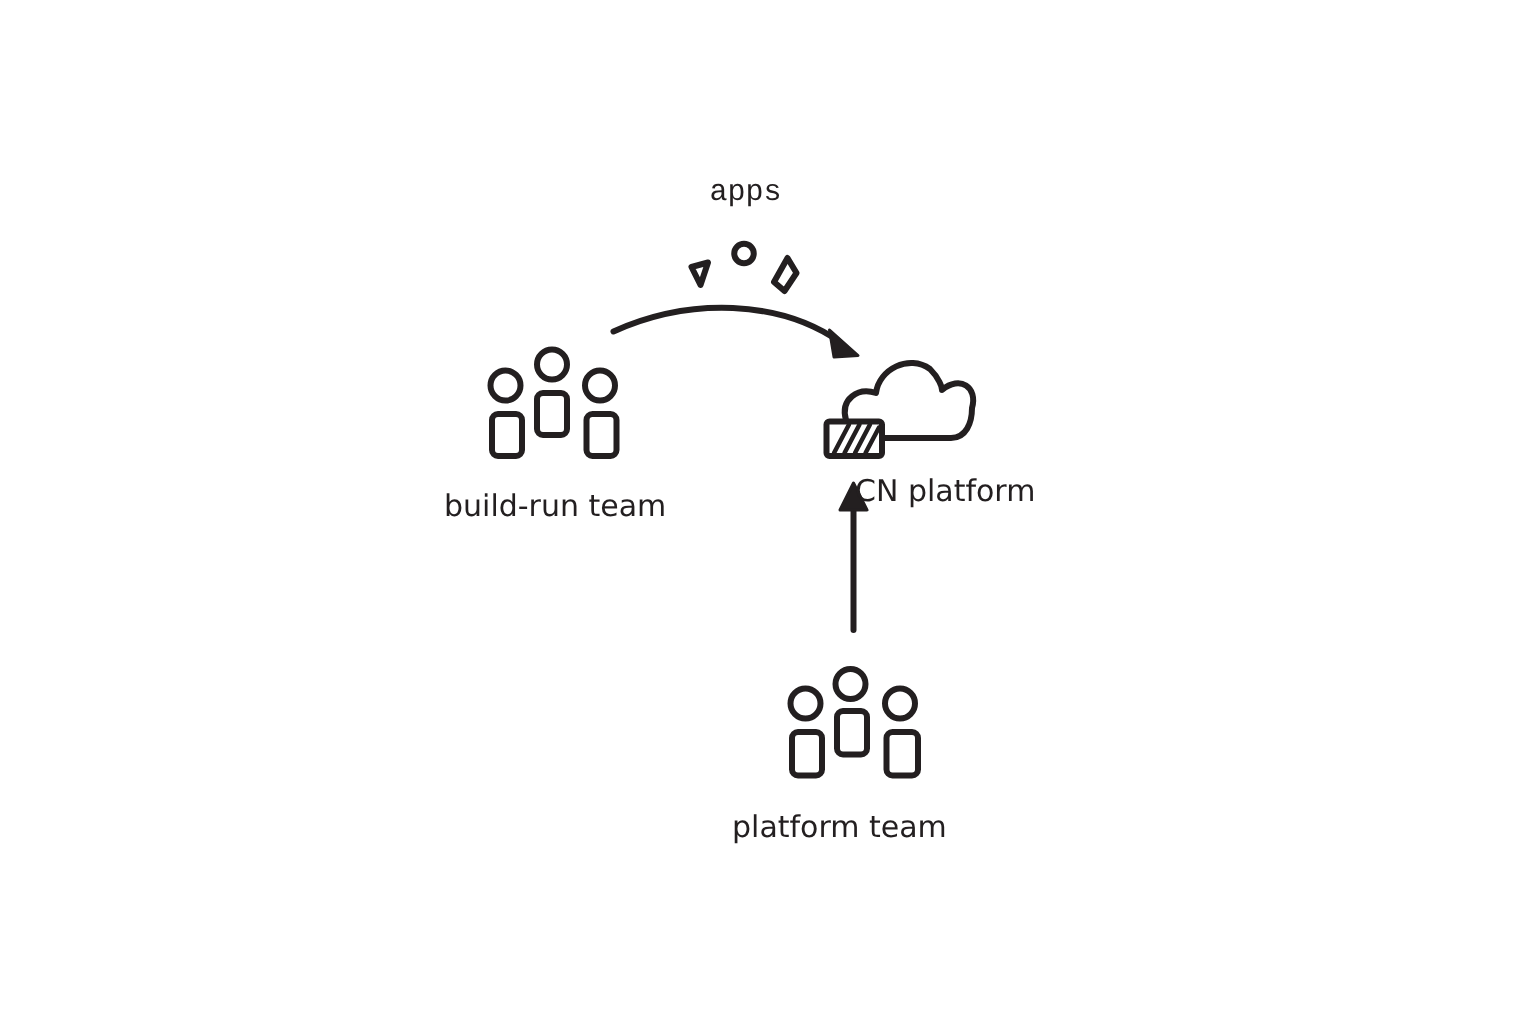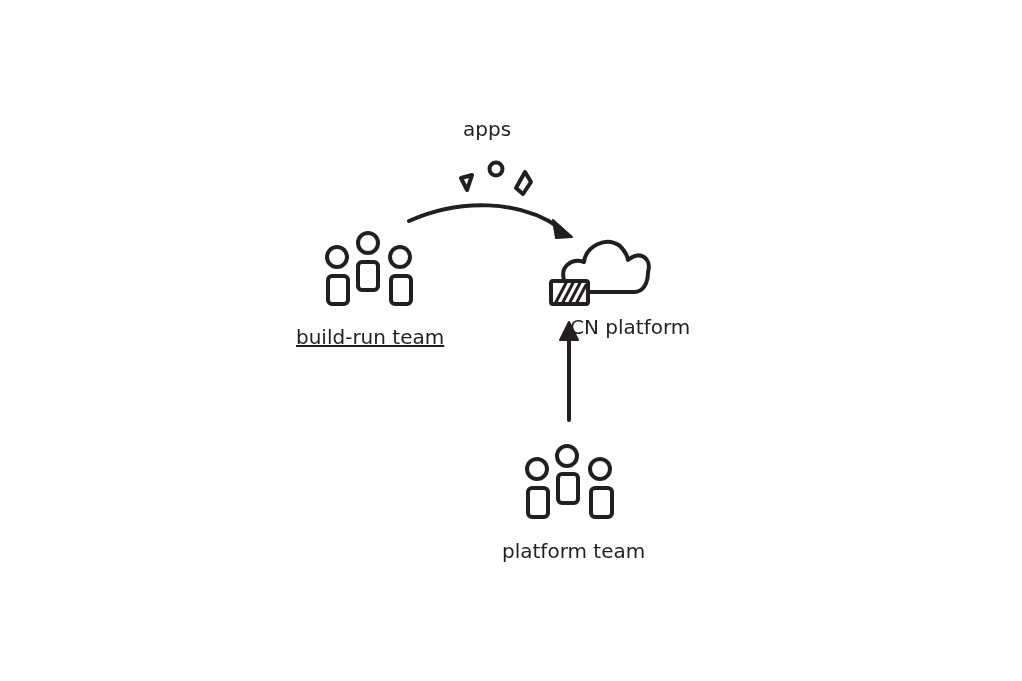--- a/index.html
+++ b/index.html
@@ -52,16 +52,16 @@
   <g fill="none" stroke="#231f20" stroke-width="4" stroke-linejoin="round">
     <circle cx="537" cy="469" r="10"></circle>
     <rect x="528" y="488" width="20" height="29" rx="4"></rect>
     <circle cx="567" cy="456" r="10"></circle>
     <rect x="558" y="474" width="20" height="29" rx="4"></rect>
     <circle cx="600" cy="469" r="10"></circle>
     <rect x="591" y="488" width="21" height="29" rx="4"></rect>
   </g>
 </svg>
 
-<div class="label" style="left:463px; top:117px;">apps</div>
-<div class="label" style="left:296px; top:325px;text-decoration:underline;">build-run team</div>
+<div class="label" style="left:473px; top:117px;font-family:Liberation Mono, monospace;">apps</div>
+<div class="label" style="left:296px; top:325px;">build-run team</div>
 <div class="label" style="left:570px; top:315px;">CN platform</div>
-<div class="label" style="left:502px; top:539px;">platform team</div>
+<div class="label" style="left:488px; top:539px;">platform team</div>
 
 </body></html>

